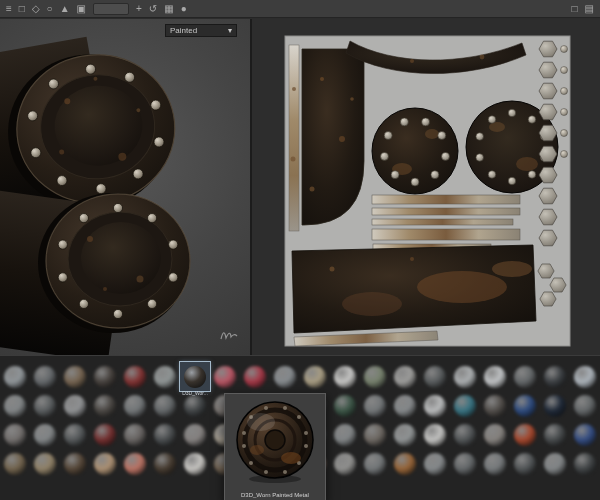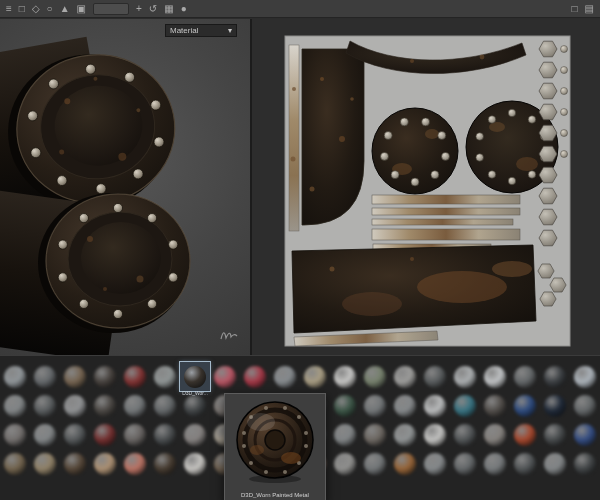--- a/index.html
+++ b/index.html
@@ -138,21 +138,21 @@
           <circle cx="118" cy="189" r="4.6" fill="url(#boltG)" stroke="#141009" stroke-width=".7"></circle>
           <circle cx="152.1" cy="199.1" r="4.6" fill="url(#boltG)" stroke="#141009" stroke-width=".7"></circle>
           <circle cx="173.2" cy="225.6" r="4.6" fill="url(#boltG)" stroke="#141009" stroke-width=".7"></circle>
           <circle cx="90" cy="220" r="3" fill="#6a4626" opacity=".55"></circle>
           <circle cx="140" cy="260" r="3.5" fill="#7a5530" opacity=".45"></circle>
           <circle cx="105" cy="270" r="2" fill="#6a4626" opacity=".5"></circle>
         </g>
       </svg>
 
       <div class="material-dd">
-        <span>Material</span>
+        <span>Painted</span>
         <span>▾</span>
       </div>
 
       <div class="watermark">
         <svg width="22" height="18">
             <path d="M3 14 Q6 2 8 13 Q12 4 13 12 Q16 8 19 11" stroke="#cfcfcf" fill="none" stroke-width="1.2" opacity=".75"></path>
           </svg>
       </div>
     </div>
 

